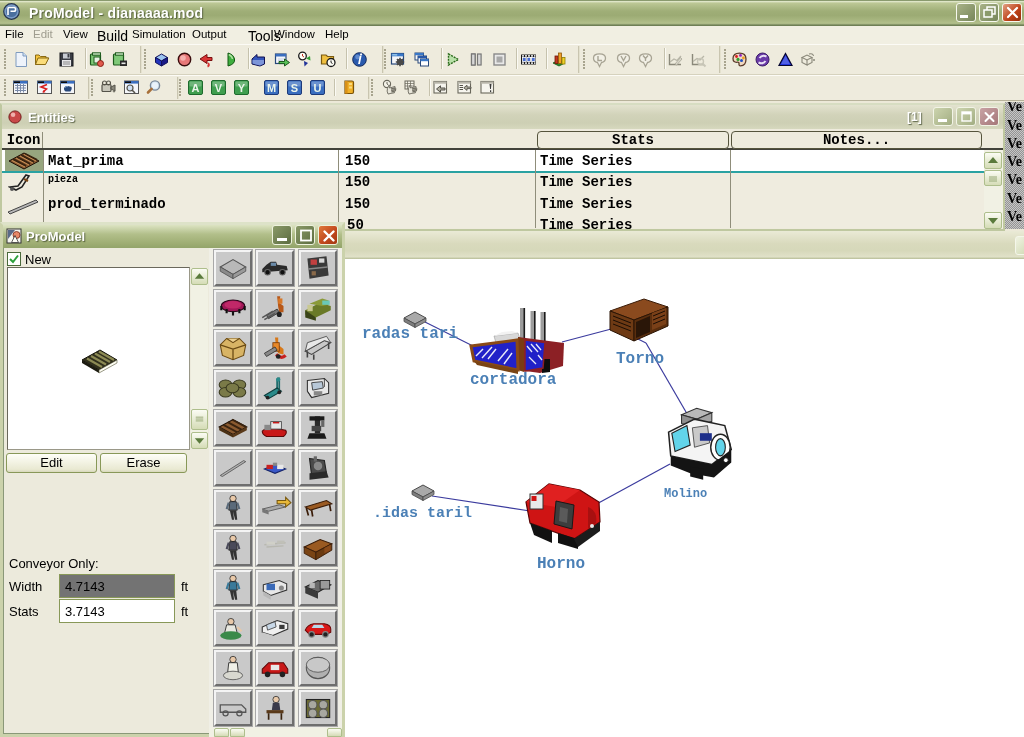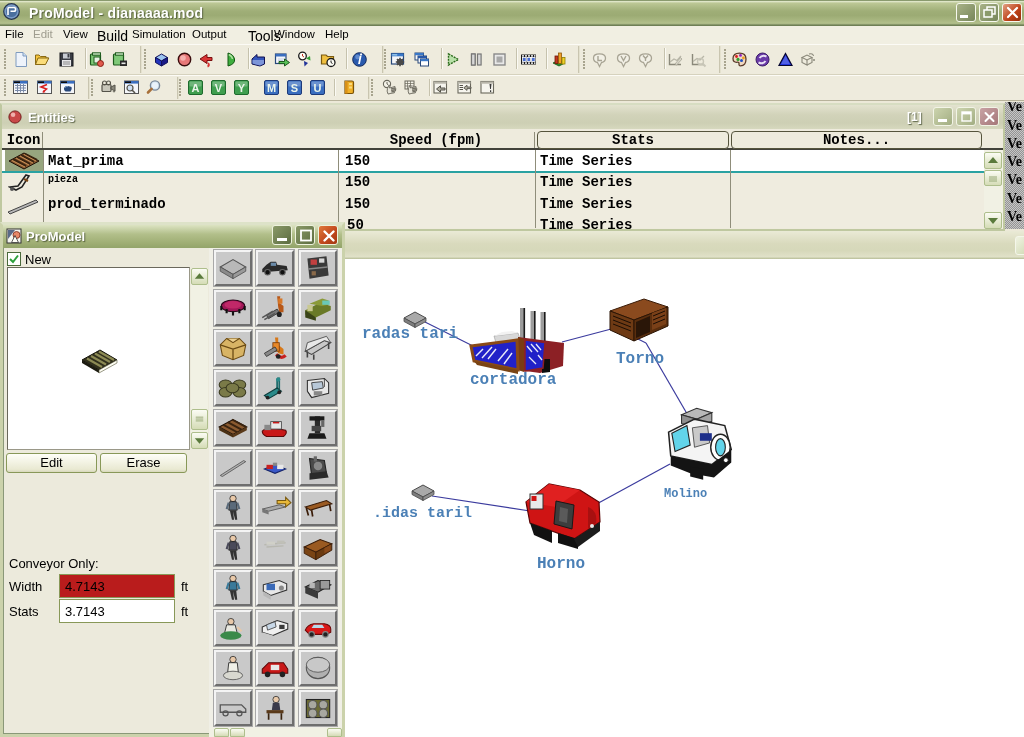--- a/index.html
+++ b/index.html
@@ -470,21 +470,20 @@
     </div>
 <div class="abs" style="left:956px;top:107px;width:20px;height:19px;border:1px solid #f2f4e6;border-radius:3px;background:linear-gradient(135deg,#ccd4ae,#a2ad82);"><svg width="19" height="18" viewBox="0 0 19 18">
         <rect x="5" y="4" width="9" height="9" fill="none" stroke="#fff" stroke-width="1.4"></rect>
         <rect x="5" y="4" width="9" height="2.4" fill="#fff"></rect>
       </svg></div>
 <div class="abs" style="left:979px;top:107px;width:20px;height:19px;border:1px solid #f2f4e6;border-radius:3px;background:linear-gradient(135deg,#c9a2a4,#a57779);"><svg width="19" height="18" viewBox="0 0 19 18">
         <path d="M5.5 5 L13.5 13 M13.5 5 L5.5 13" stroke="#fff" stroke-width="2" stroke-linecap="round"></path>
       </svg></div>
 <div class="abs" style="left:2px;top:129px;width:1001px;height:21px;background:#eeebdd;border-bottom:2px solid #42423a;"></div>
 <div class="abs mono" style="left:5px;top:132px;width:38px;font-size:14px;font-weight:bold;text-align:center;border-right:1px solid #8f8d7a;">Icon</div>
-<div class="abs mono" style="left:338px;top:132px;width:197px;font-size:14px;font-weight:bold;text-align:center;border-right:1px solid #8f8d7a;">Speed (fpm)</div>
 <div class="abs mono" style="left:537px;top:131px;width:192px;height:18px;font-size:14px;font-weight:bold;text-align:center;border:1px solid #55543c;border-radius:4px;background:#eeebdd;">Stats</div>
 <div class="abs mono" style="left:731px;top:131px;width:251px;height:18px;font-size:14px;font-weight:bold;text-align:center;border:1px solid #55543c;border-radius:4px;background:#eeebdd;">Notes...</div>
 <div class="abs" style="left:2px;top:150px;width:982px;height:78px;background:#efecdf;"></div>
 <div class="abs" style="left:2px;top:150px;width:982px;height:21px;background:#ffffff;"></div>
 <div class="abs" style="left:2px;top:171px;width:982px;height:2px;background:#2aa2a2;"></div>
 <div class="abs" style="left:5px;top:150px;width:38px;height:21px;background:#97a57f;"></div>
 <div class="cellline" style="left:43px;top:150px;height:78px;"></div>
 <div class="cellline" style="left:338px;top:150px;height:78px;"></div>
 <div class="cellline" style="left:535px;top:150px;height:78px;"></div>
 <div class="cellline" style="left:730px;top:150px;height:78px;"></div>
@@ -575,21 +574,21 @@
         <path d="M8 10.5 L23 19 M12 8 L27 16.5 M16 5.5 L31 14 M20 3.5 L35 12"></path>
       </g>
 <path d="M3 12 L20 22 L20 25 L3 15 Z" fill="#1c1b10"></path>
       <path d="M20 22 L38 12 L38 15 L20 25 Z" fill="#fdfdf2" stroke="#55543a" stroke-width="0.6"></path>
 </svg>
 <div class="abs" style="left:6px;top:453px;width:91px;height:20px;border:1px solid #889858;border-radius:3px;background:linear-gradient(180deg,#fefef8,#e9e9d2 85%,#d8d8bc);font-size:13px;text-align:center;line-height:18px;">Edit</div>
 <div class="abs" style="left:100px;top:453px;width:87px;height:20px;border:1px solid #889858;border-radius:3px;background:linear-gradient(180deg,#fefef8,#e9e9d2 85%,#d8d8bc);font-size:13px;text-align:center;line-height:18px;">Erase</div>
 <div class="abs" style="left:9px;top:556px;font-size:13px;">Conveyor Only:</div>
 <div class="abs" style="left:9px;top:579px;font-size:13px;">Width</div>
 <div class="abs" style="left:9px;top:604px;font-size:13px;">Stats</div>
-<div class="abs" style="left:59px;top:574px;width:116px;height:24px;background:#b91c1c;border:1px solid #889858;font-size:13px;padding:4px 0 0 5px;">4.7143</div>
+<div class="abs" style="left:59px;top:574px;width:116px;height:24px;background:#737373;border:1px solid #889858;font-size:13px;padding:4px 0 0 5px;">4.7143</div>
 <div class="abs" style="left:59px;top:599px;width:116px;height:24px;background:#fff;border:1px solid #889858;font-size:13px;padding:4px 0 0 5px;">3.7143</div>
 <div class="abs" style="left:181px;top:579px;font-size:13px;">ft</div>
 <div class="abs" style="left:181px;top:604px;font-size:13px;">ft</div>
 <div class="abs" style="left:209px;top:248px;width:133px;height:486px;background:#f0efe6;"></div>
 <div class="abs" style="left:214px;top:250px;width:38px;height:36px;background:#c9c9c9;border:2px solid;border-color:#f4f4f4 #6e6e6e #6e6e6e #f4f4f4;box-shadow:0 0 0 1px #a8a8a8;"><svg width="34" height="32" viewBox="0 0 32 30">
         <path d="M4 14 L16 7 L28 14 L16 21 Z" fill="#b8b8b8" stroke="#555" stroke-width="1"></path>
         <path d="M4 14 L16 21 L16 25 L4 18 Z" fill="#8a8a8a" stroke="#555" stroke-width="0.8"></path>
         <path d="M16 21 L28 14 L28 18 L16 25 Z" fill="#9a9a9a" stroke="#555" stroke-width="0.8"></path>
       </svg></div>
 <div class="abs" style="left:256px;top:250px;width:38px;height:36px;background:#c9c9c9;border:2px solid;border-color:#f4f4f4 #6e6e6e #6e6e6e #f4f4f4;box-shadow:0 0 0 1px #a8a8a8;"><svg width="34" height="32" viewBox="0 0 32 30">

